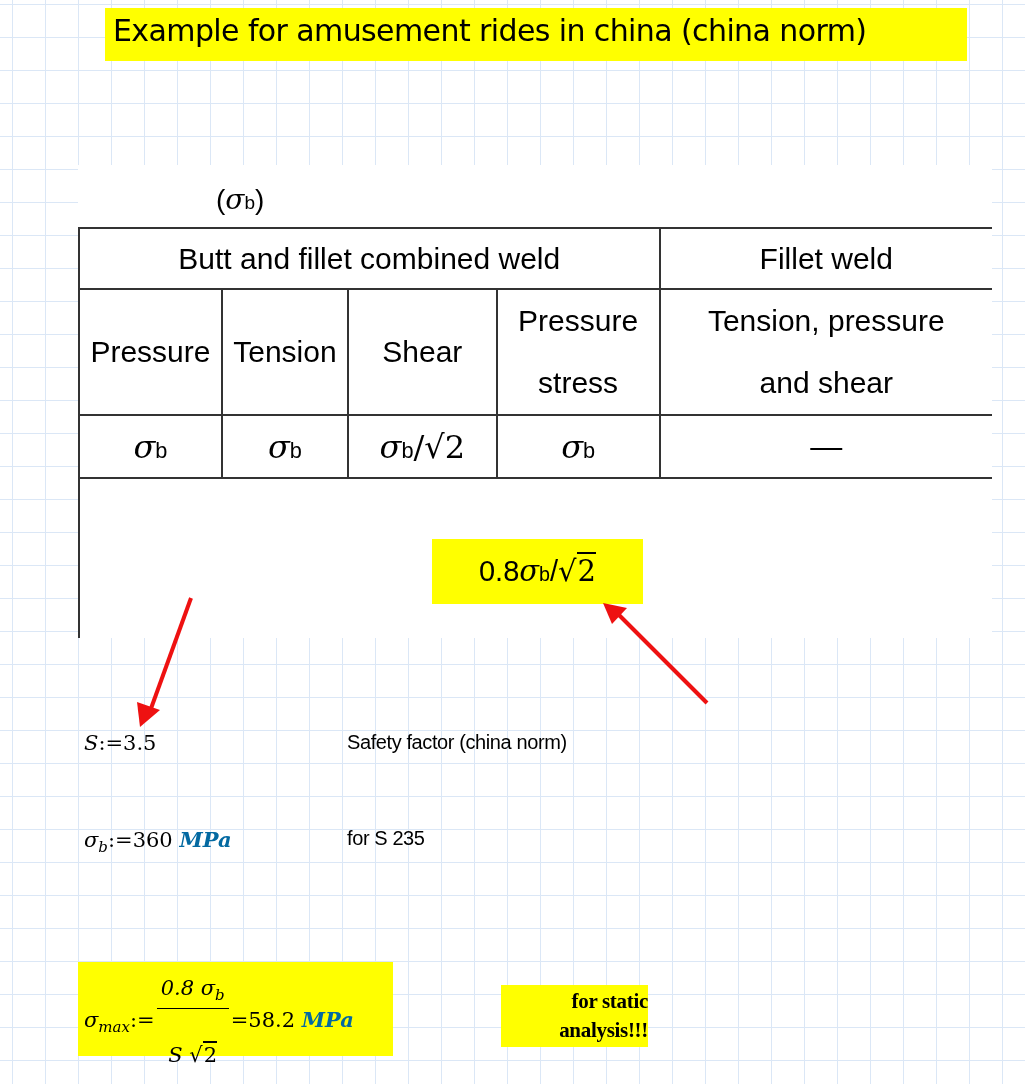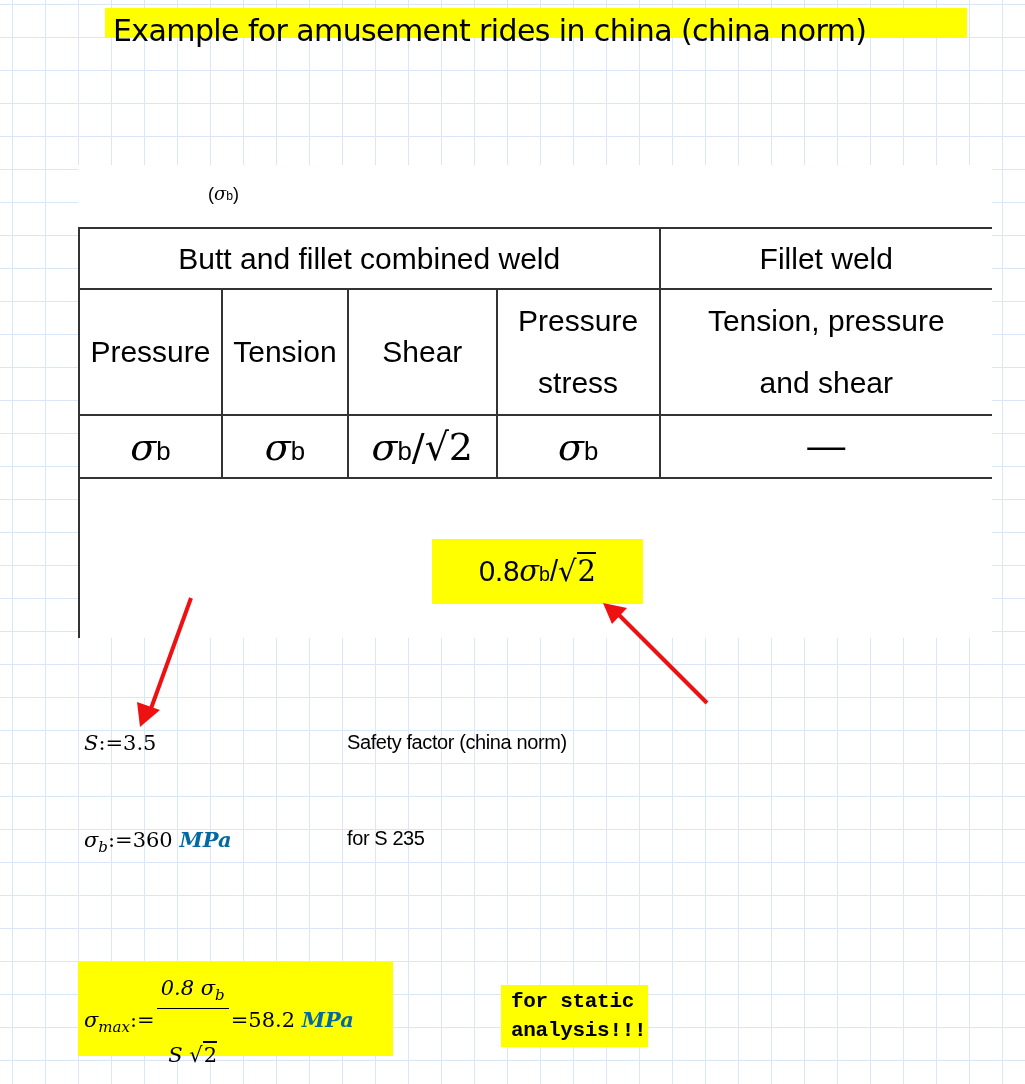--- a/index.html
+++ b/index.html
@@ -9,48 +9,48 @@
       background-image:
         linear-gradient(to right, #dbe7f6 1px, transparent 1px),
         linear-gradient(to bottom, #dbe7f6 1px, transparent 1px);
       background-size: 33px 33px;
       background-position: 12px 4px;
       font-family: "DejaVu Sans", sans-serif;
       color: #000;
     }
     .abs { position: absolute; }
     .title-bar {
-      left: 105px; top: 8px; width: 862px; height: 30px;
+      left: 105px; top: 8px; width: 862px; height: 53px;
       background: #ffff00;
       font-family: "DejaVu Sans", sans-serif;
       font-size: 30px; line-height: 45px; letter-spacing: -0.6px;
       padding-left: 8px; box-sizing: border-box; white-space: nowrap;
     }
     .embed {
       left: 78px; top: 165px; width: 914px; height: 473px;
       background: #fff;
       font-family: "Liberation Sans", sans-serif;
     }
     .embed .caption {
-      position: absolute; left: 130px; top: 18px; font-size: 18px;
+      position: absolute; left: 138px; top: 18px; font-size: 28px;
     }
     .sigma { font-style: italic; font-family: "DejaVu Serif", serif; }
     .sub { font-size: 0.68em; font-style: normal; font-family: "Liberation Sans", sans-serif; }
     table.weld {
       position: absolute; left: 0; top: 62px; width: 914px;
       border-collapse: collapse; font-size: 30px;
     }
     table.weld td {
       border: 2.5px solid #333; text-align: center; vertical-align: middle; padding: 0;
     }
     table.weld tr:first-child td:last-child,
     table.weld tr td:last-child { border-right: none; }
     .r1 td { height: 59px; }
     .r2 td { height: 120px; line-height: 62px; }
-    .r3 td { height: 61px; font-size: 38px; }
+    .r3 td { height: 61px; font-size: 32px; }
     .sqrt { font-family: "DejaVu Serif", serif; font-style: normal; }
     .sqrt .rad { border-top: 2px solid #000; padding-left: 1px; }
     .embed .left-line {
       position: absolute; left: 0; top: 312px; width: 2px; height: 161px; background: #333;
     }
     .formula-hl {
       left: 432px; top: 539px; width: 211px; height: 65px;
       background: #ffff00; font-family: "Liberation Sans", sans-serif;
       font-size: 29px; text-align: center; line-height: 65px;
     }
@@ -59,23 +59,24 @@
     .unit { color: #0369a1; font-weight: bold; font-style: italic; }
     .note { font-family: Liberation Sans, sans-serif; font-size: 20px; letter-spacing: -0.4px; }
     .result-box {
       left: 78px; top: 962px; width: 315px; height: 94px; background: #ffff00;
     }
     .frac { display: inline-block; vertical-align: middle; text-align: center; margin: 0 2px; }
     .frac .num { display: block; border-bottom: 1.5px solid #000; padding: 0 4px 4px; text-align: center; }
     .frac .den { display: block; padding-top: 6px; margin-top: 28px; }
     .static-box {
       left: 501px; top: 985px; width: 147px; height: 62px;
-      background: #ffff00; font-family: Liberation Mono, monospace;
+      background: #ffff00; font-family: Liberation Serif, serif;
       font-weight: bold; font-size: 21px; line-height: 29px; padding: 2px 0 0 10px; box-sizing: border-box;
       letter-spacing: -0.3px;
+      text-align: right;
     }
     svg.arrows { position: absolute; left: 0; top: 0; pointer-events: none; }
   </style>
 </head>
 <body>
 
 <div class="abs title-bar">Example for amusement rides in china (china norm)</div>
 
 <div class="abs embed">
   <div class="caption">(<span class="sigma">σ</span><span class="sub">b</span>)</div>

